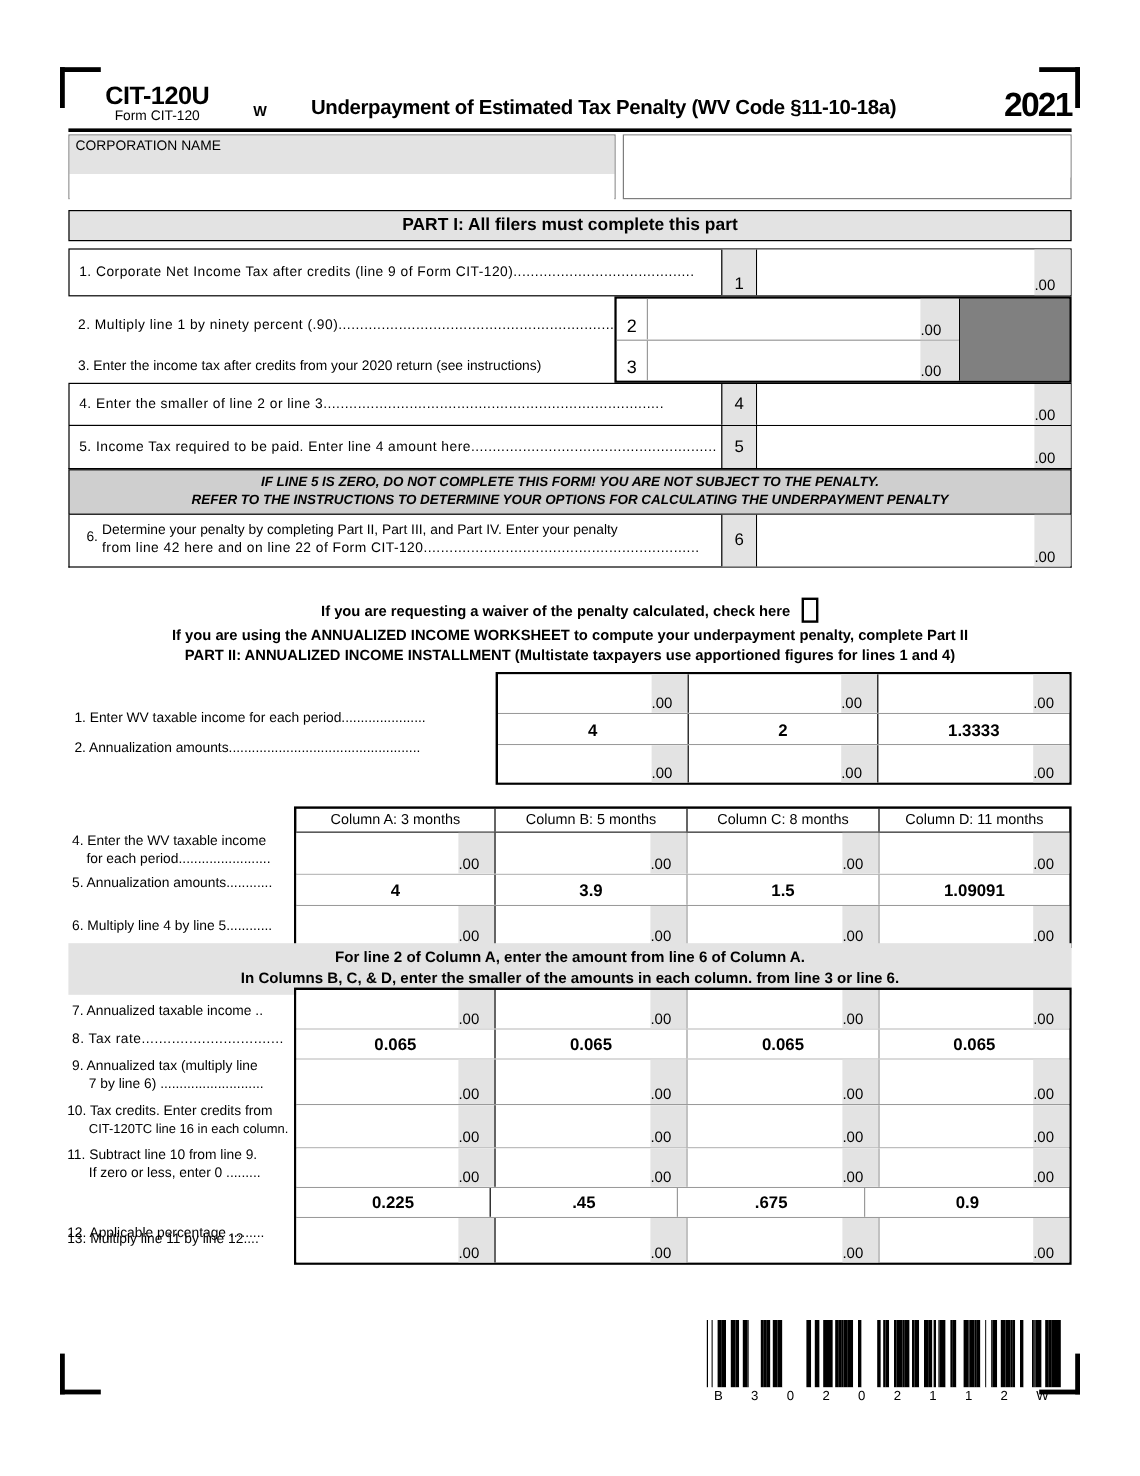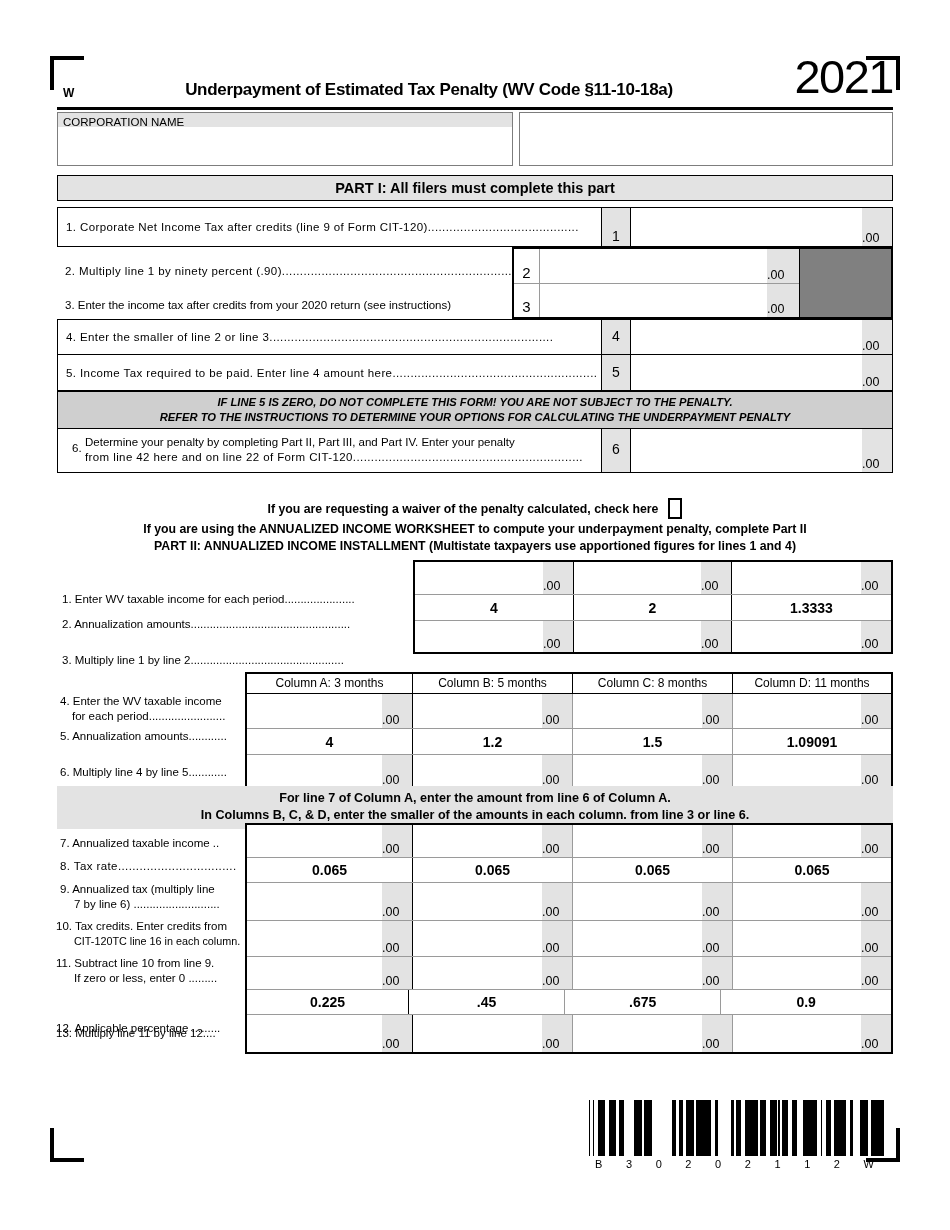--- a/index.html
+++ b/index.html
@@ -20,28 +20,28 @@
   .corner.br { left: 866px; top: 1128px; border-right: 4px solid #000; border-bottom: 4px solid #000; }
 
   
   .header { position: absolute; left: 57px; top: 62px; width: 836px; height: 46px; }
   .hdr-row { display: flex; align-items: flex-end; height: 42px; }
   .formcode-wrap { width: 148px; text-align: center; line-height: 1; padding-bottom: 1px; }
   .formcode { font-size: 21px; font-weight: bold; letter-spacing: -0.4px; }
   .formsub { font-size: 11.5px; margin-top: 1px; }
   .w-mark { font-size: 12px; font-weight: bold; padding: 0 0 4px 6px; width: 26px; }
   .hdr-title { flex: 1; font-size: 17px; font-weight: bold; letter-spacing: -0.3px; padding-bottom: 4px; text-align: center; }
-  .hdr-year { font-size: 47px; font-weight: normal; letter-spacing: -1.5px; padding-bottom: 0px; width: 118px; text-align: right; }
+  .hdr-year { font-size: 28px; font-weight: bold; letter-spacing: -1.5px; padding-bottom: 0px; width: 118px; text-align: right; }
   .hdr-rule { position: absolute; left: 0; top: 45px; width: 836px; height: 3px; background: #000; }
 
   
   .idrow { position: absolute; left: 57px; top: 112px; width: 836px; height: 54px; display: flex; justify-content: space-between; }
   .idbox { border: 1px solid #7d7d7d; background: #fff; width: 456px; height: 54px; }
   .idbox.fein { width: 374px; }
-  .idbox-label { background: #e3e3e3; font-size: 11.5px; padding: 3px 5px 2px 5px; height: 14px; }
+  .idbox-label { background: #e3e3e3; font-size: 11.5px; padding: 3px 5px 2px 5px; height: 32px; }
   .idbox-field { height: 35px; background: #fff; }
 
   
   .partI { position: absolute; left: 57px; top: 175px; width: 836px; }
   .band {
     border: 1px solid #000; background: #e3e3e3;
     text-align: center; font-weight: bold;
     padding: 4px 0 4px 0;
   }
   .band.title { font-size: 14.5px; }
@@ -145,20 +145,24 @@
 
 <div id="page">
 
   <div class="corner tl"></div>
   <div class="corner tr"></div>
   <div class="corner bl"></div>
   <div class="corner br"></div>
 
   <div class="header">
     <div class="hdr-row">
+      <div class="formcode-wrap">
+        <div class="formcode">CIT-120U</div>
+        <div class="formsub">Form CIT-120</div>
+      </div>
       <div class="w-mark">W</div>
       <div class="hdr-title">Underpayment of Estimated Tax Penalty (WV Code §11-10-18a)</div>
       <div class="hdr-year">2021</div>
     </div>
     <div class="hdr-rule"></div>
   </div>
 
   <div class="idrow">
     <div class="idbox">
       <div class="idbox-label">CORPORATION NAME</div>
@@ -248,21 +252,20 @@
     <div class="l1">
       <span>If you are requesting a waiver of the penalty calculated, check here</span>
       <span class="chk"></span>
     </div>
     <div class="l2">If you are using the ANNUALIZED INCOME WORKSHEET to compute your underpayment penalty, complete Part II</div>
     <div class="l3">PART II: ANNUALIZED INCOME INSTALLMENT (Multistate taxpayers use apportioned figures for lines 1 and 4)</div>
   </div>
 
   <div class="lbl" style="left:62px; top:592px; width:348px;">1. Enter WV taxable income for each period......................</div>
   <div class="lbl" style="left:62px; top:617px; width:348px;">2. Annualization amounts..................................................</div>
-  <div class="lbl" style="left:62px; top:653px; width:348px;">3. Multiply line 1 by line 2................................................</div>
 
   <div class="tbl3">
 
     <div class="trow" style="height:32px">
       <div class="cell" style="width:158px">
         <span class="dec">.00</span>
       </div>
       <div class="cell colsep" style="width:158px">
         <span class="dec">.00</span>
       </div>
@@ -315,21 +318,21 @@
       <div class="cell" style="width:160px">
         <span class="dec">.00</span>
       </div>
       <div class="cell" style="width:159px">
         <span class="dec">.00</span>
       </div>
     </div>
 
     <div class="trow" style="height:26px">
       <div class="cell fixed" style="width:165px">4</div>
-      <div class="cell fixed colsep" style="width:160px">1.2</div>
+      <div class="cell fixed colsep" style="width:160px">3.9</div>
       <div class="cell fixed" style="width:160px">1.5</div>
       <div class="cell fixed" style="width:159px">1.09091</div>
     </div>
 
     <div class="trow" style="height:34px">
       <div class="cell" style="width:165px">
         <span class="dec">.00</span>
       </div>
       <div class="cell colsep" style="width:160px">
         <span class="dec">.00</span>
@@ -337,21 +340,21 @@
       <div class="cell" style="width:160px">
         <span class="dec">.00</span>
       </div>
       <div class="cell" style="width:159px">
         <span class="dec">.00</span>
       </div>
     </div>
   </div>
 
   <div class="instrband">
-    <div>For line 7 of Column A, enter the amount from line 6 of Column A.</div>
+    <div>For line 2 of Column A, enter the amount from line 6 of Column A.</div>
     <div>In Columns B, C, &amp; D, enter the smaller of the amounts in each column. from line 3 or line 6.</div>
   </div>
 
   <div class="lbl" style="left:60px; top:836px; width:186px;">7.  Annualized taxable income ..</div>
   <div class="lbl dots" style="left:60px; top:859px; width:186px;">8.  Tax rate.................................</div>
   <div class="lbl" style="left:60px; top:882px; width:190px;">
     <span>9.  Annualized tax (multiply line</span><br>
     <span style="padding-left:14px">7 by line 6) ...........................</span>
   </div>
   <div class="lbl" style="left:56px; top:919px; width:194px;">

